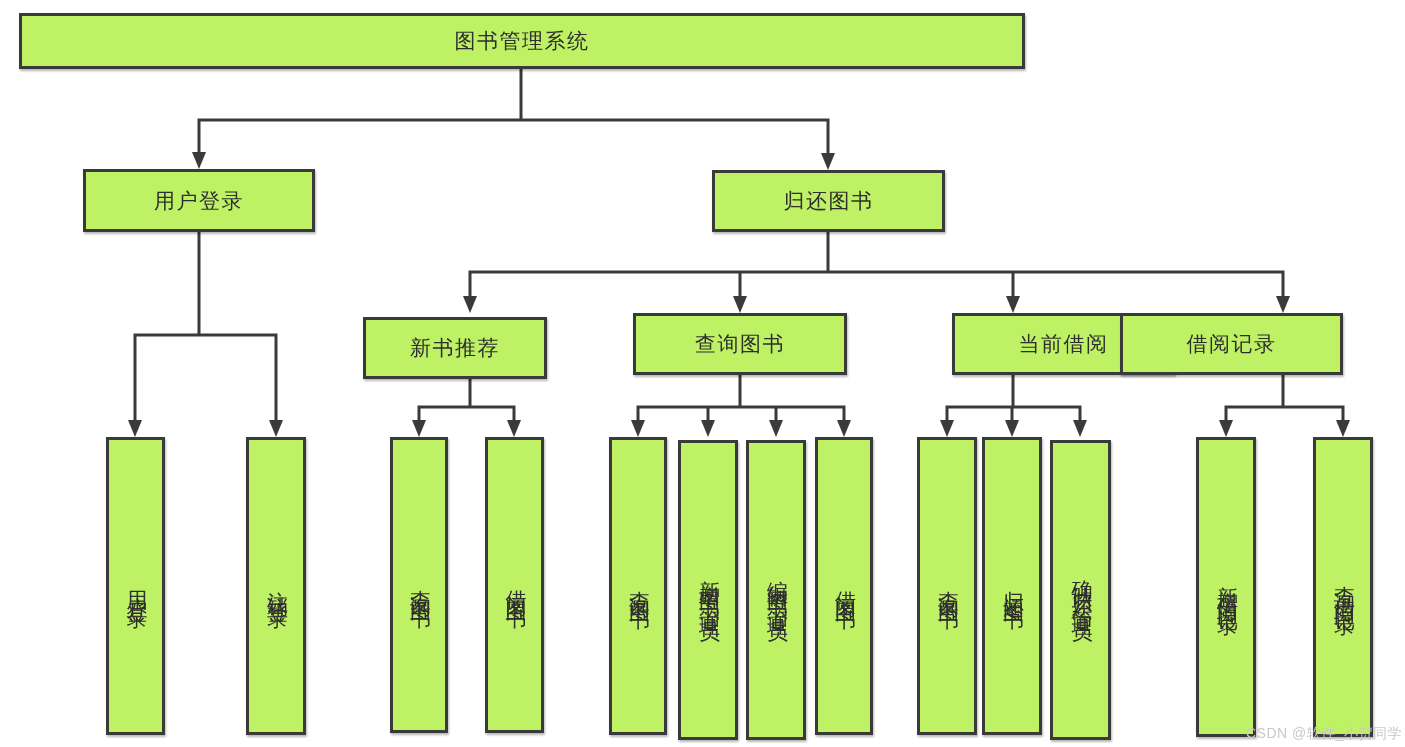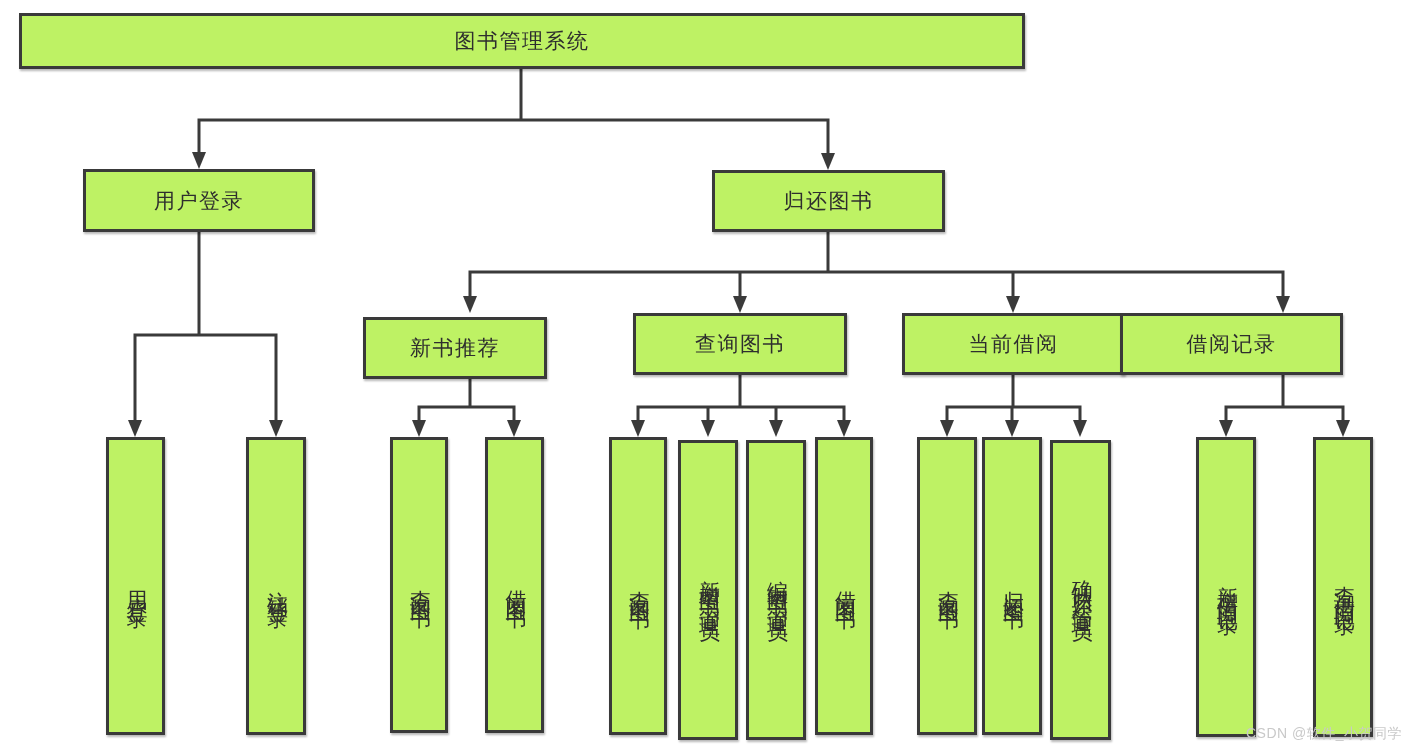--- a/index.html
+++ b/index.html
@@ -77,21 +77,21 @@
     <polygon points="1336,420 1350,420 1343,437"></polygon>
   </svg>
 
   <div class="node h-node" style="left:19px;top:13px;width:1006px;height:56px;">图书管理系统</div>
 
   <div class="node h-node" style="left:83px;top:169px;width:232px;height:63px;">用户登录</div>
   <div class="node h-node" style="left:712px;top:170px;width:233px;height:62px;">归还图书</div>
 
   <div class="node h-node" style="left:363px;top:317px;width:184px;height:62px;">新书推荐</div>
   <div class="node h-node" style="left:633px;top:313px;width:214px;height:62px;">查询图书</div>
-  <div class="node h-node" style="left:902px;top:313px;width:223px;height:62px;">当前借阅</div>
+  <div class="node h-node" style="left:952px;top:313px;width:223px;height:62px;">当前借阅</div>
   <div class="node h-node" style="left:1120px;top:313px;width:223px;height:62px;">借阅记录</div>
 
   <div class="node v-node" style="left:106px;top:437px;width:59px;height:298px;">用户登录</div>
   <div class="node v-node" style="left:246px;top:437px;width:60px;height:298px;">注销登录</div>
 
   <div class="node v-node" style="left:390px;top:437px;width:58px;height:296px;">查询图书</div>
   <div class="node v-node" style="left:485px;top:437px;width:59px;height:296px;">借阅图书</div>
 
   <div class="node v-node" style="left:609px;top:437px;width:58px;height:298px;">查询图书</div>
   <div class="node v-node" style="left:678px;top:440px;width:60px;height:300px;">新增图书（管理员）</div>

